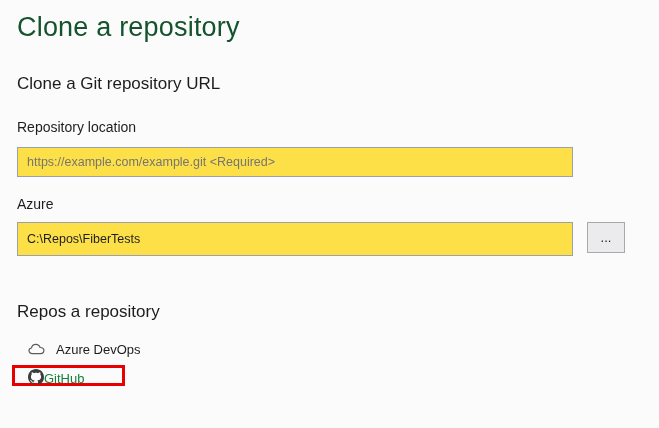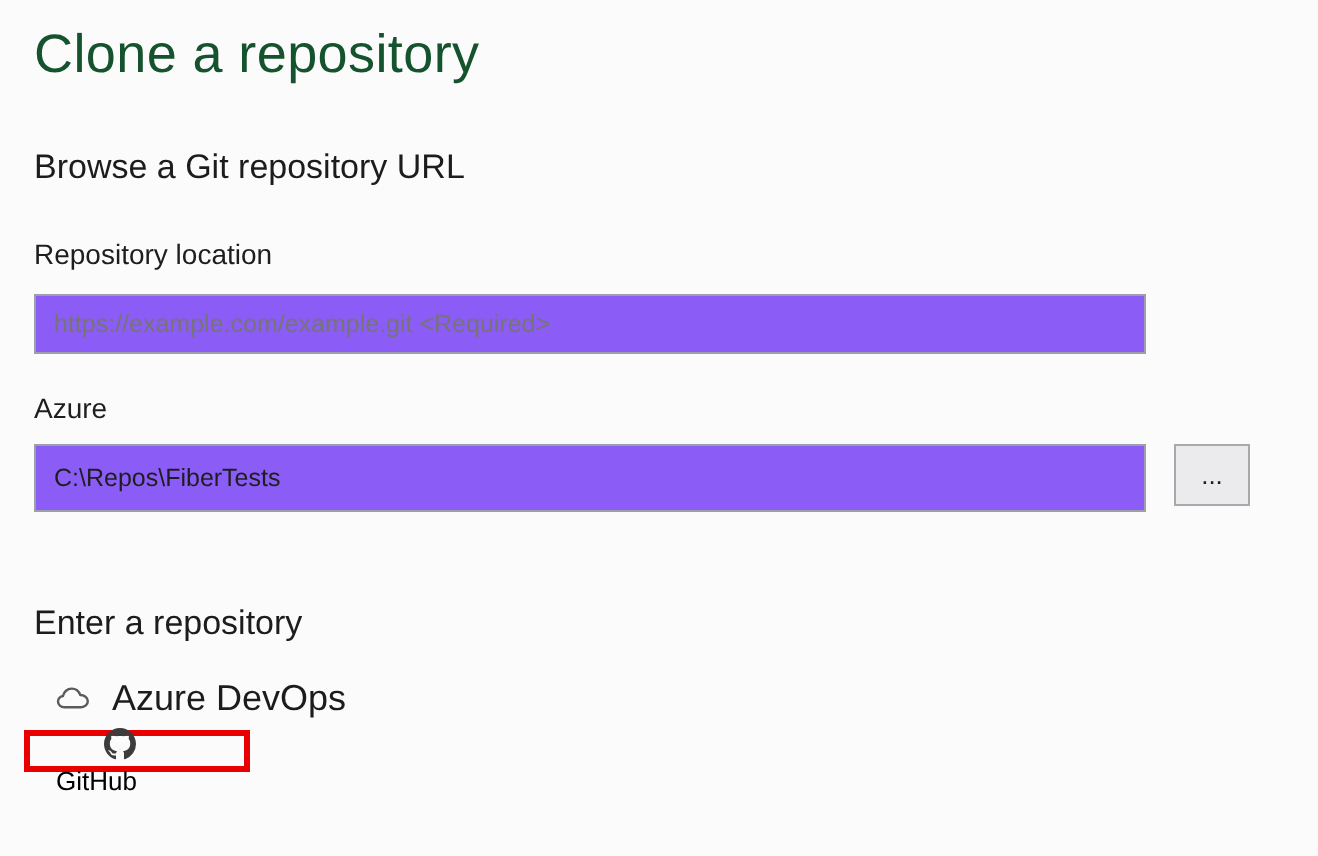--- a/index.html
+++ b/index.html
@@ -25,74 +25,74 @@
 
   .field-label {
     position: absolute; left: 17px;
     font-size: 14px; color: #1e1e1e;
   }
   .label-repo { top: 119px; }
   .label-path { top: 196px; }
 
   .text-input {
     position: absolute; left: 17px; width: 556px;
-    border: 1px solid #9ba0a9; background: #8b5cf6;
+    border: 1px solid #9ba0a9; background: #fde047;
     font-family: "Liberation Sans", sans-serif;
     font-size: 12.5px; color: #1e1e1e;
     padding: 0 9px; outline: none;
   }
   .text-input::placeholder { color: #757575; opacity: 1; }
   .input-repo { top: 147px; height: 30px; }
   .input-path { top: 222px; height: 34px; }
 
   .browse-btn {
     position: absolute; left: 587px; top: 222px; width: 38px; height: 31px;
     background: #ebebee; border: 1px solid #a9a9a9;
     font-family: "Liberation Sans", sans-serif;
     font-size: 13px; color: #1e1e1e; line-height: 24px;
     text-align: center; cursor: pointer;
   }
 
   .provider-row {
     position: absolute; display: flex; align-items: center;
-    font-size: 18px; color: #1c1c1c; cursor: pointer;
+    font-size: 13px; color: #1c1c1c; cursor: pointer;
   }
   .row-azure { left: 28px; top: 338px; height: 22px; }
   .provider-row .icon { display: inline-flex; width: 17px; justify-content: center; }
   .provider-row .label { margin-left: 11px; white-space: nowrap; }
 
   .annotation-box {
     position: absolute; left: 12px; top: 365px;
     width: 113px; height: 21px;
     border: 3px solid #e80000;
   }
   .row-github {
     position: absolute; left: 13px; top: -4px; height: 28px;
-    display: flex; align-items: flex-end;
-    font-size: 13px; color: #000000; cursor: pointer; flex-direction: column;
+    display: flex; align-items: center;
+    font-size: 13px; color: #15803d; cursor: pointer;
   }
 </style>
 </head>
 <body style="background: rgb(251, 251, 251);">
 
 <div class="page">
 
   <h1 class="page-title">Clone a repository</h1>
 
-  <h2 class="section-heading heading-url">Browse a Git repository URL</h2>
+  <h2 class="section-heading heading-url">Clone a Git repository URL</h2>
 
   <div class="field-label label-repo">Repository location</div>
   <input class="text-input input-repo" type="text" placeholder="https://example.com/example.git &lt;Required&gt;" style="">
 
   <div class="field-label label-path">Azure</div>
   <input class="text-input input-path" type="text" value="C:\Repos\FiberTests" style="">
 
   <button class="browse-btn">...</button>
 
-  <h2 class="section-heading heading-browse">Enter a repository</h2>
+  <h2 class="section-heading heading-browse">Repos a repository</h2>
 
   <div class="provider-row row-azure">
     <span class="icon">
       <svg width="17" height="12" viewBox="0 0 17 12">
         <path d="M12.6 10.6 H4.2 C2.4 10.6 1 9.4 1 7.8 C1 6.4 2.1 5.2 3.5 5 C3.9 2.9 5.7 1.3 7.8 1.3 C9.8 1.3 11.5 2.6 12.1 4.5 C14.1 4.5 15.9 5.8 15.9 7.6 C15.9 9.3 14.4 10.6 12.6 10.6 Z" fill="none" stroke="#5b5b5b" stroke-width="1.2" stroke-linejoin="round"></path>
       </svg>
     </span>
     <span class="label">Azure DevOps</span>
   </div>
 

